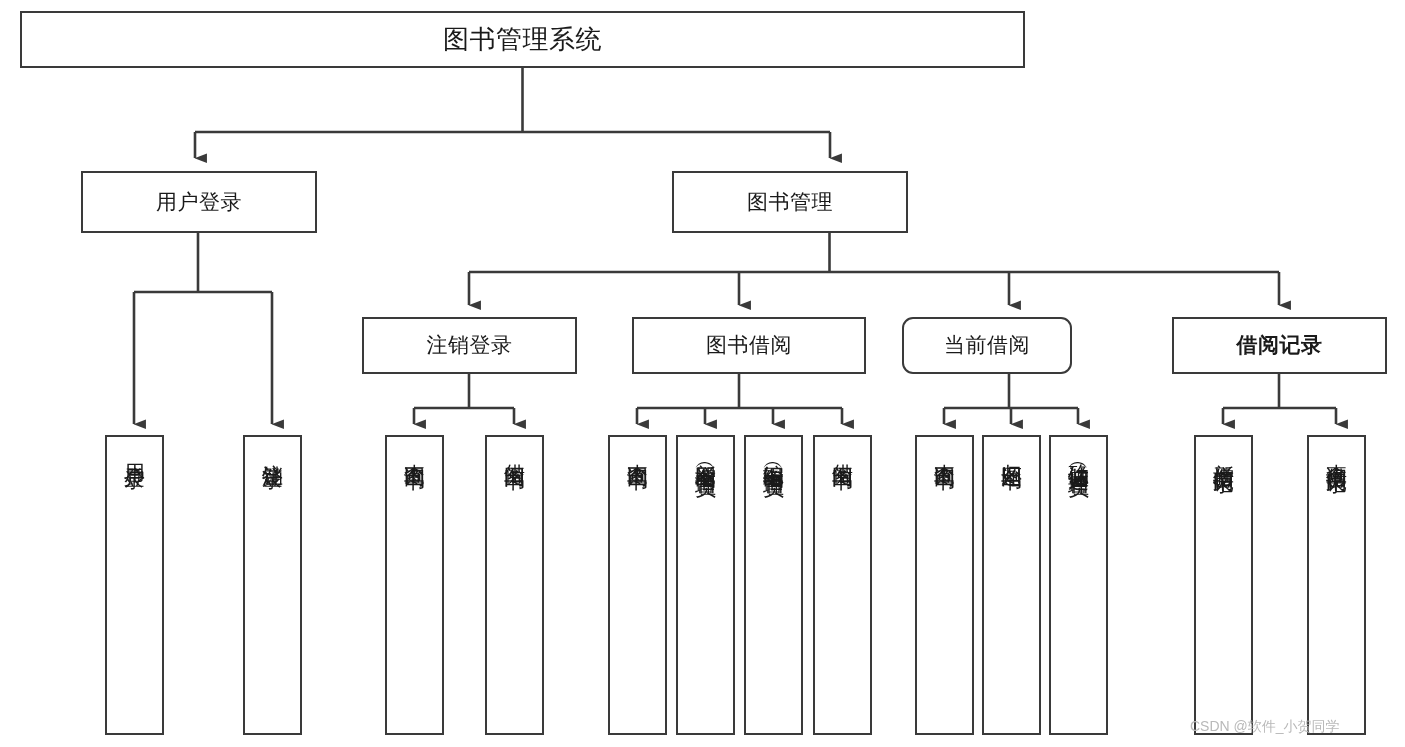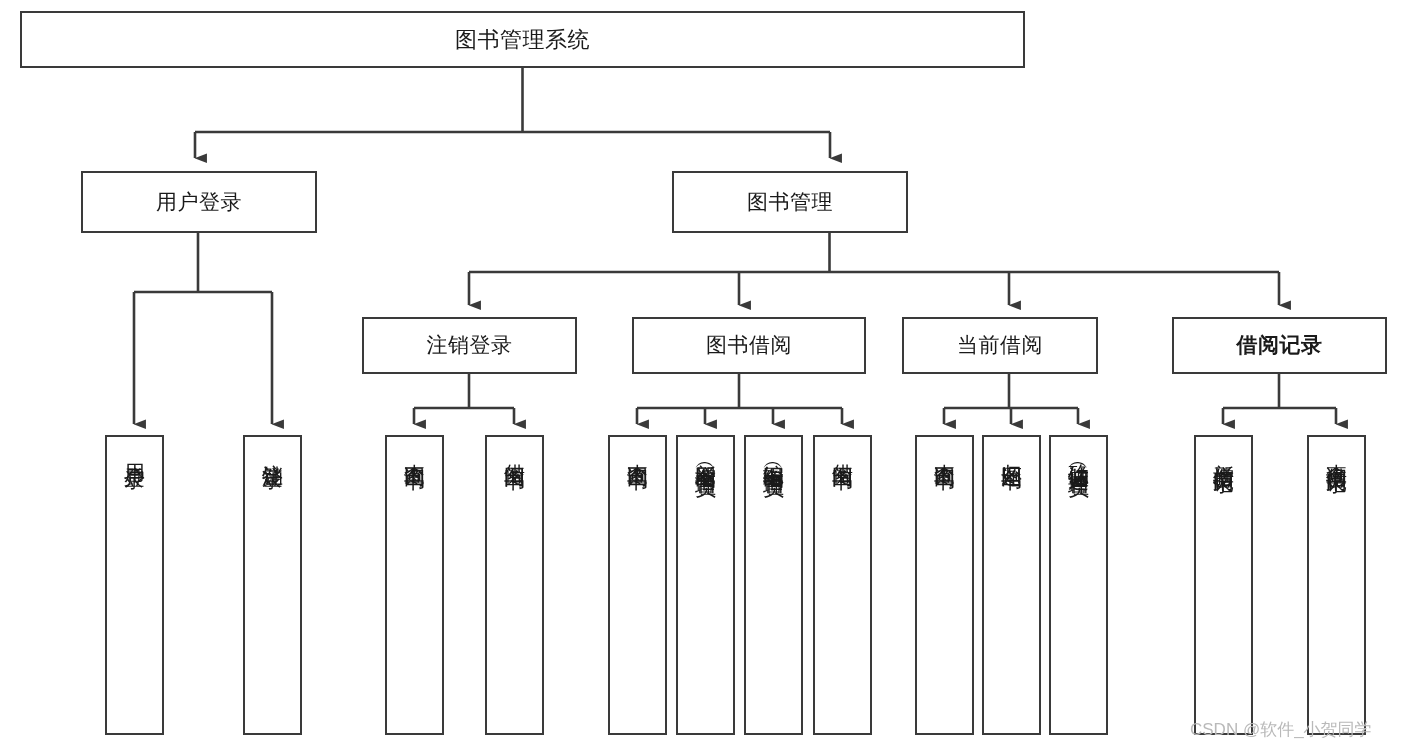--- a/index.html
+++ b/index.html
@@ -52,25 +52,25 @@
     justify-content: center;
     padding-top: 10px;
   }
   .vert .node-label {
     writing-mode: vertical-rl;
     text-orientation: upright;
     font-size: 21px;
     line-height: 1.05;
     letter-spacing: 2px;
   }
-  .node.root .node-label { font-size: 22px; }
+  .node.root .node-label { font-size: 26px; }
   .watermark {
     position: absolute;
     color: #b9b9b9;
-    font-size: 17px;
+    font-size: 14px;
     white-space: nowrap;
     z-index: 3;
     font-family: "Liberation Sans", "DejaVu Sans", sans-serif;
   }
 </style>
 </head>
 <body>
 
 <div id="canvas">
 
@@ -137,21 +137,21 @@
   </div>
 
   <div class="node horiz" style="left:362px; top:317px; width:215px; height:57px;">
     <span class="node-label">注销登录</span>
   </div>
 
   <div class="node horiz" style="left:632px; top:317px; width:234px; height:57px;">
     <span class="node-label">图书借阅</span>
   </div>
 
-  <div class="node horiz" style="left:902px; top:317px; width:196px; height:57px;">
+  <div class="node horiz" style="left:902px; top:317px; width:170px; height:57px;border-radius:11px;">
     <span class="node-label">当前借阅</span>
   </div>
 
   <div class="node horiz" style="left:1172px; top:317px; width:215px; height:57px;font-weight:bold;">
     <span class="node-label">借阅记录</span>
   </div>
 
   <div class="node vert" style="left:105px; top:435px; width:59px; height:300px;">
     <span class="node-label">用户登录</span>
   </div>

